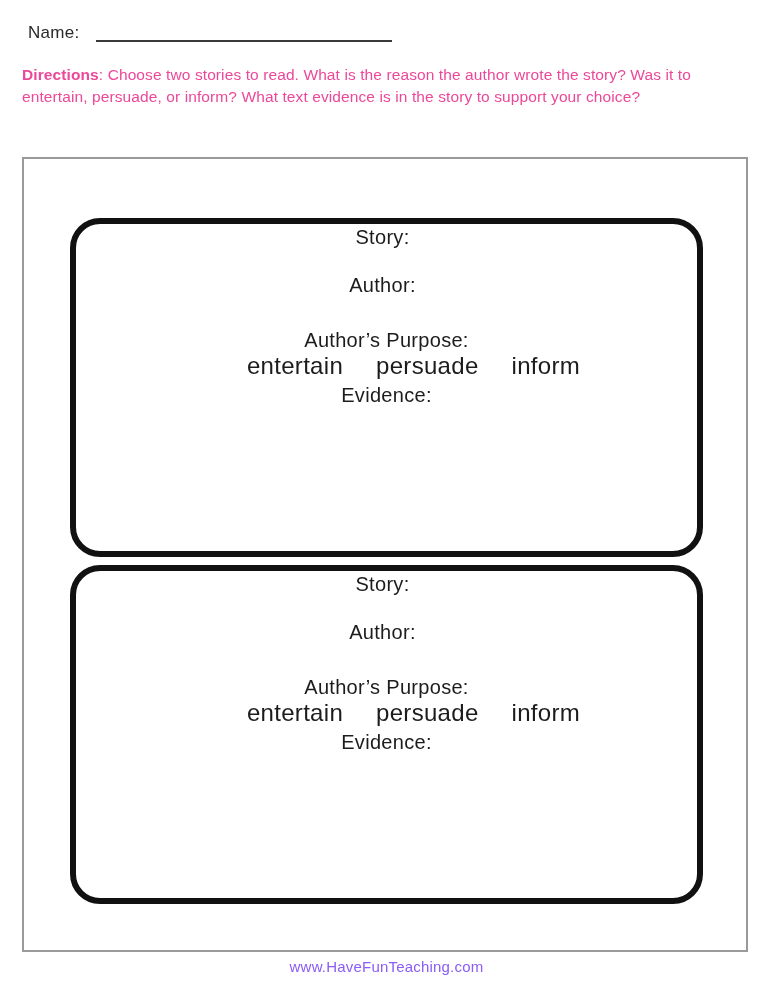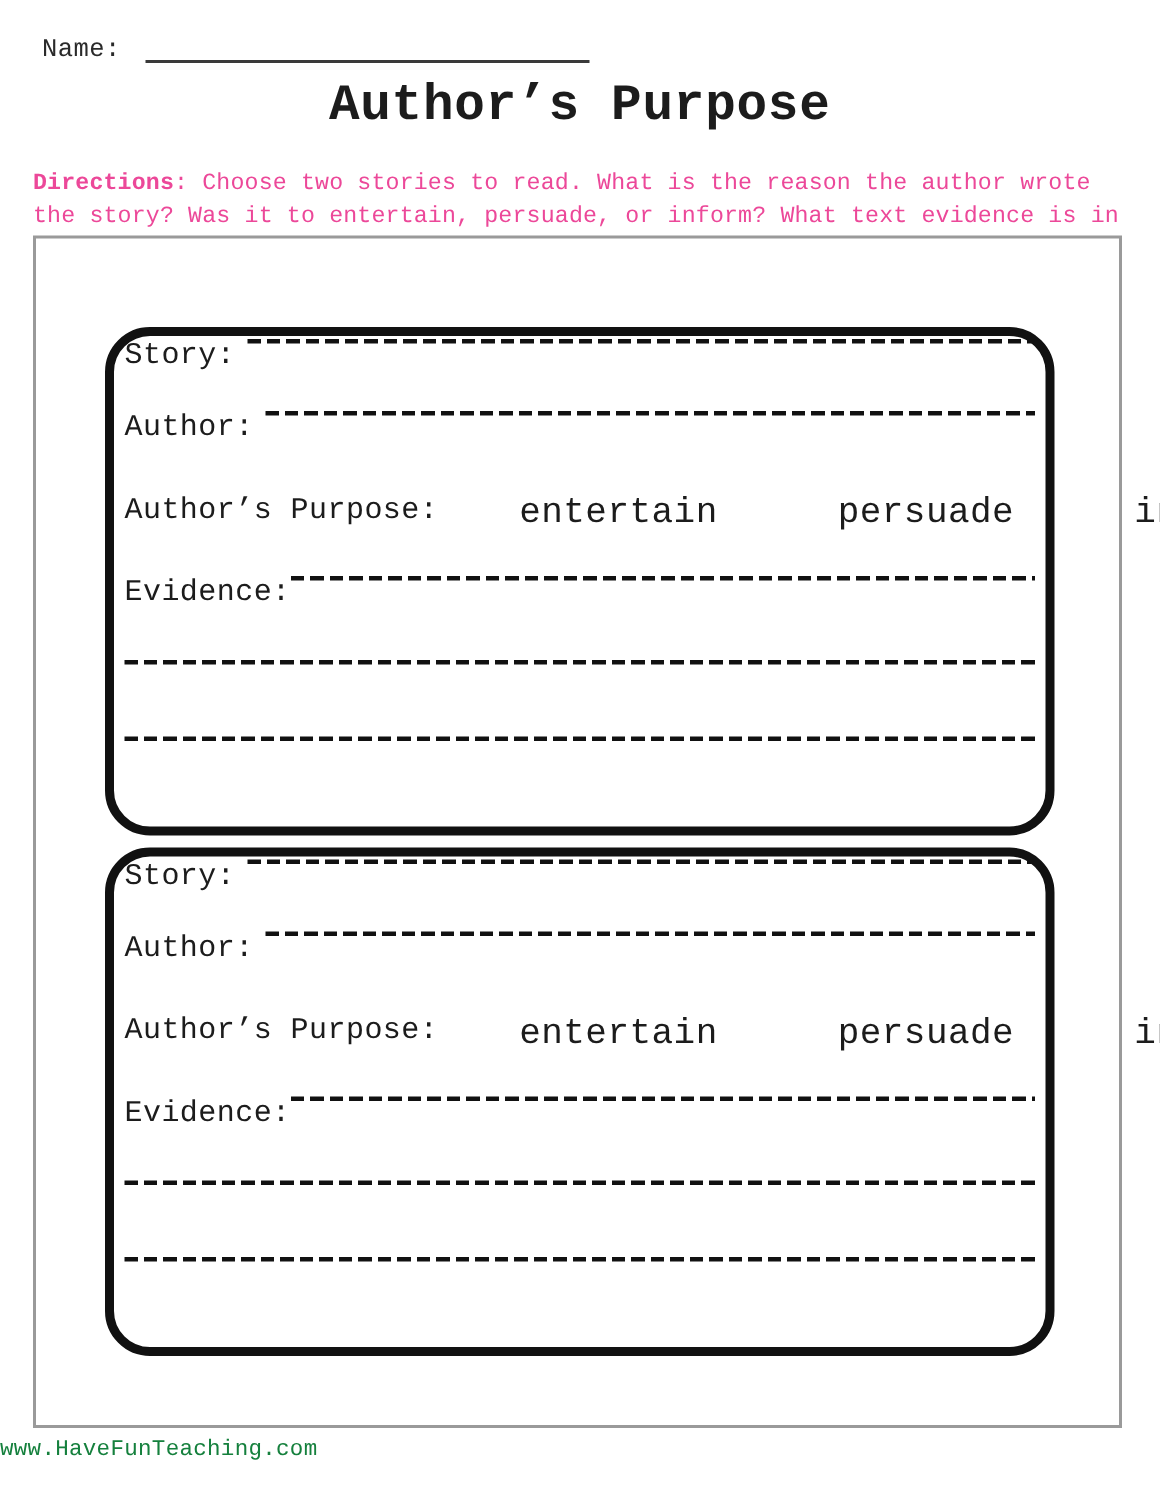--- a/index.html
+++ b/index.html
@@ -10,21 +10,20 @@
     width: 773px;
     height: 1000px;
     overflow: hidden;
   }
   .page {
     width: 773px;
     height: 1000px;
     background: #ffffff;
     position: relative;
     padding-top: 21px;
-    font-family: Liberation Mono, monospace;
   }
 
   
   .name-row {
     margin-left: 28px;
     display: flex;
     align-items: flex-end;
     height: 22px;
   }
   .name-label {
@@ -79,21 +78,22 @@
     border: 6px solid #111111;
     border-radius: 30px;
     background: #ffffff;
     padding: 2px 7px 0 7px;
   }
   .answer-box.first  { top: 59px; }
   .answer-box.second { top: 406px; }
 
   .form-row {
     display: flex;
-    align-items: flex-start;
+    align-items: center;
+    flex-direction: column;
   }
   .row-story    { height: 48px; }
   .row-author   { height: 55px; }
   .row-purpose  { height: 55px; }
   .row-evidence { height: 56px; }
   .row-extra1   { height: 51px; }
   .row-extra2   { height: 55px; }
 
   .field-label {
     font-size: 20px;
@@ -112,45 +112,44 @@
 
   .purpose-options {
     display: flex;
     margin-left: 54px;
   }
   .purpose-option {
     font-size: 24px;
     letter-spacing: 0.3px;
     line-height: 1.15;
   }
-  .purpose-option + .purpose-option { margin-left: 80px; }
+  .purpose-option + .purpose-option { margin-left: 33px; }
 
   
   .footer {
     position: absolute;
     left: 0;
     top: 958px;
     width: 773px;
-    text-align: left;
+    text-align: center;
     font-size: 15px;
-    color: #15803d;
+    color: #8b5cf6;
     letter-spacing: 0.2px;
   }
 </style>
 </head>
 <body>
 
 <div class="page">
 
   <div class="name-row">
     <span class="name-label">Name:</span>
     <span class="name-line"></span>
   </div>
 
-  <div class="page-title">Author’s Purpose</div>
 
   <div class="directions"><b>Directions</b><span>: Choose two stories to read.  What is the reason the author wrote the story?  Was it to entertain, persuade, or inform?  What text evidence is in the story to support your choice?</span></div>
 
   <div class="frame">
 
     <div class="answer-box first">
       <div class="form-row row-story">
         <span class="field-label gap-after">Story:</span>
         <span class="fill-line"></span>
       </div>

